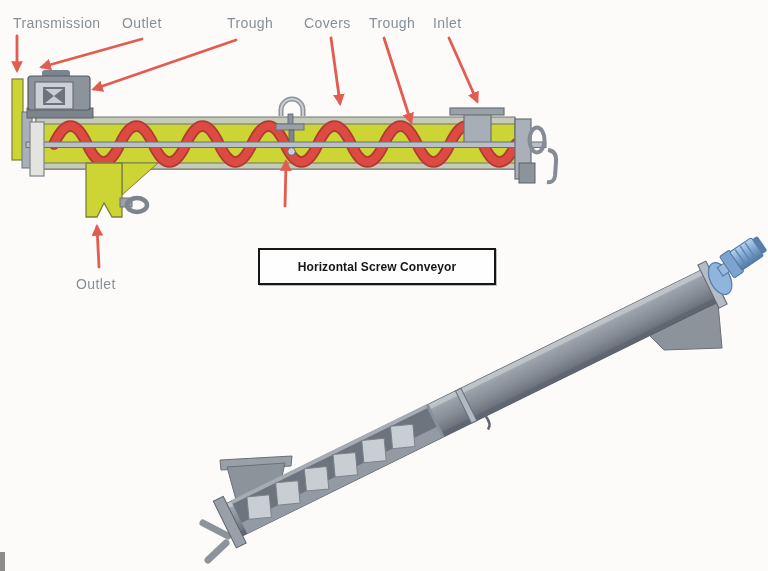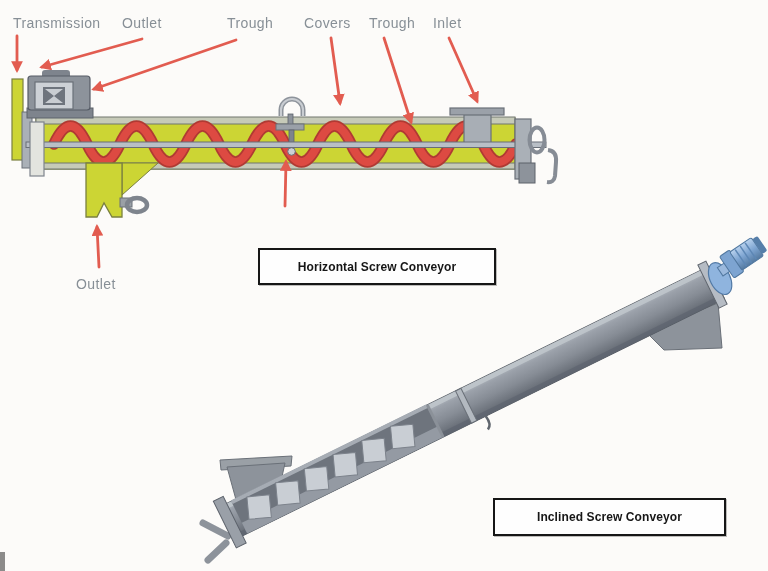--- a/index.html
+++ b/index.html
@@ -28,21 +28,20 @@
 
   <div class="part-label" style="left:13px;top:15px">Transmission</div>
   <div class="part-label" style="left:122px;top:15px">Outlet</div>
   <div class="part-label" style="left:227px;top:15px">Trough</div>
   <div class="part-label" style="left:304px;top:15px">Covers</div>
   <div class="part-label" style="left:369px;top:15px">Trough</div>
   <div class="part-label" style="left:433px;top:15px">Inlet</div>
   <div class="part-label" style="left:76px;top:276px">Outlet</div>
 
   <div class="caption-box" style="left:258px;top:248px;width:234px;height:33px">Horizontal Screw Conveyor</div>
-  <div class="caption-box" style="left:493px;top:498px;width:229px;height:34px">Inclined Screw Conveyor</div>
 
   <svg width="768" height="571" viewBox="0 0 768 571">
     <defs>
       <linearGradient id="tubeGrad" x1="0" y1="0" x2="0" y2="1">
         <stop offset="0" stop-color="#b7bdc4"></stop>
         <stop offset="0.2" stop-color="#9ba1aa"></stop>
         <stop offset="0.55" stop-color="#868c95"></stop>
         <stop offset="0.85" stop-color="#6d737c"></stop>
         <stop offset="1" stop-color="#5f656e"></stop>
       </linearGradient>

